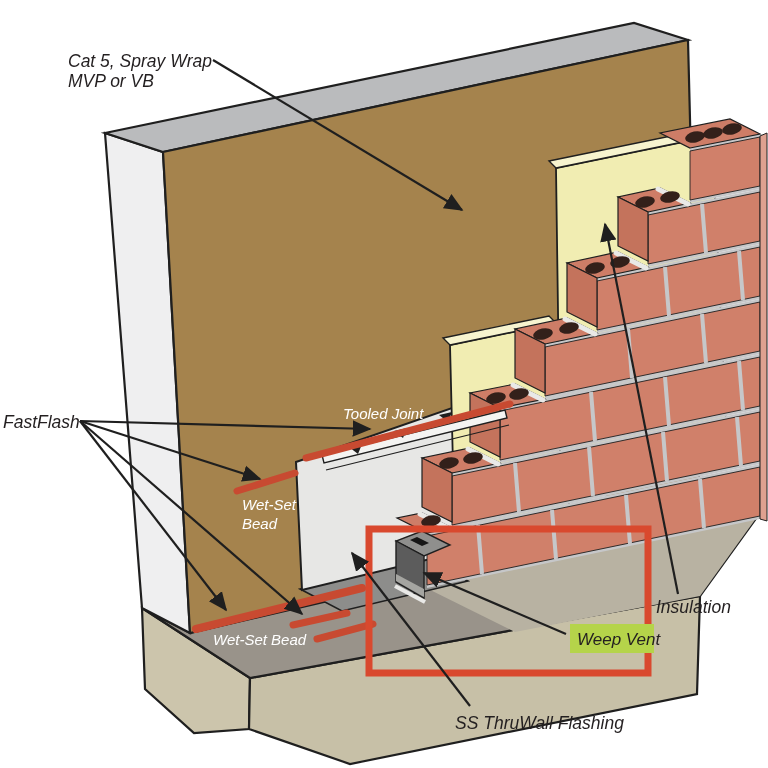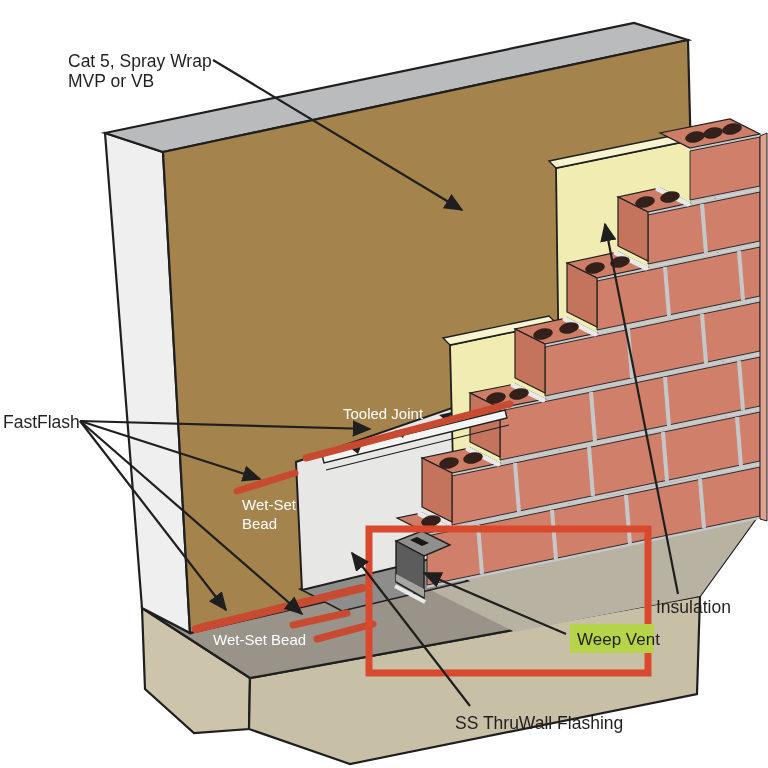--- a/index.html
+++ b/index.html
@@ -1,17 +1,17 @@
 <!DOCTYPE html>
 <html style="--c-sheathing: #a5834d; --c-wall_top: #babbbd; --c-wall_end: #efeff0; --c-insulation: #f1edb2; --c-insulation_top: #f7f4cf; --c-brick_face: #d0806a; --c-brick_top: #ce7d67; --c-brick_end: #c4735c; --c-brick_side: #dfa190; --c-mortar: #c6c7c9; --c-brick_core: #33201a; --c-ledge: #99938a; --c-ledge_light: #b8b2a2; --c-footing_left: #ccc5ac; --c-footing_front: #c7c0a7; --c-flashing: #e7e7e5; --c-flashing_flange: #8d8d8b; --c-vent_body: #5c5c5c; --c-vent_top: #8f8f8d; --c-sealant_red: #c84a31; --c-highlight_red: #d9492e; --c-weep_green: #b5d44a; --c-outline: #1f1f1f; --c-label_dark: #231f20; --c-label_light: #ffffff;"><head>
 <meta charset="utf-8">
 <style>
   html,body{margin:0;padding:0;background:#ffffff;}
   #stage{position:relative;width:768px;height:768px;background:#ffffff;overflow:hidden;
-         font-family:"Liberation Sans", sans-serif;}
+         font-family:"Liberation Sans", sans-serif;font-style:italic;}
   svg{position:absolute;left:0;top:0;}
   text{font-family:"Liberation Sans", sans-serif;font-weight:500;}
   .lbl-dark{fill:var(--c-label_dark,#231f20);font-size:17.5px;}
   .lbl-white{fill:var(--c-label_light,#ffffff);font-size:15px;}
   .lbl-weep{fill:var(--c-label_dark,#231f20);font-size:17px;}
 </style>
 </head>
 <body>
 
 <div id="stage">

